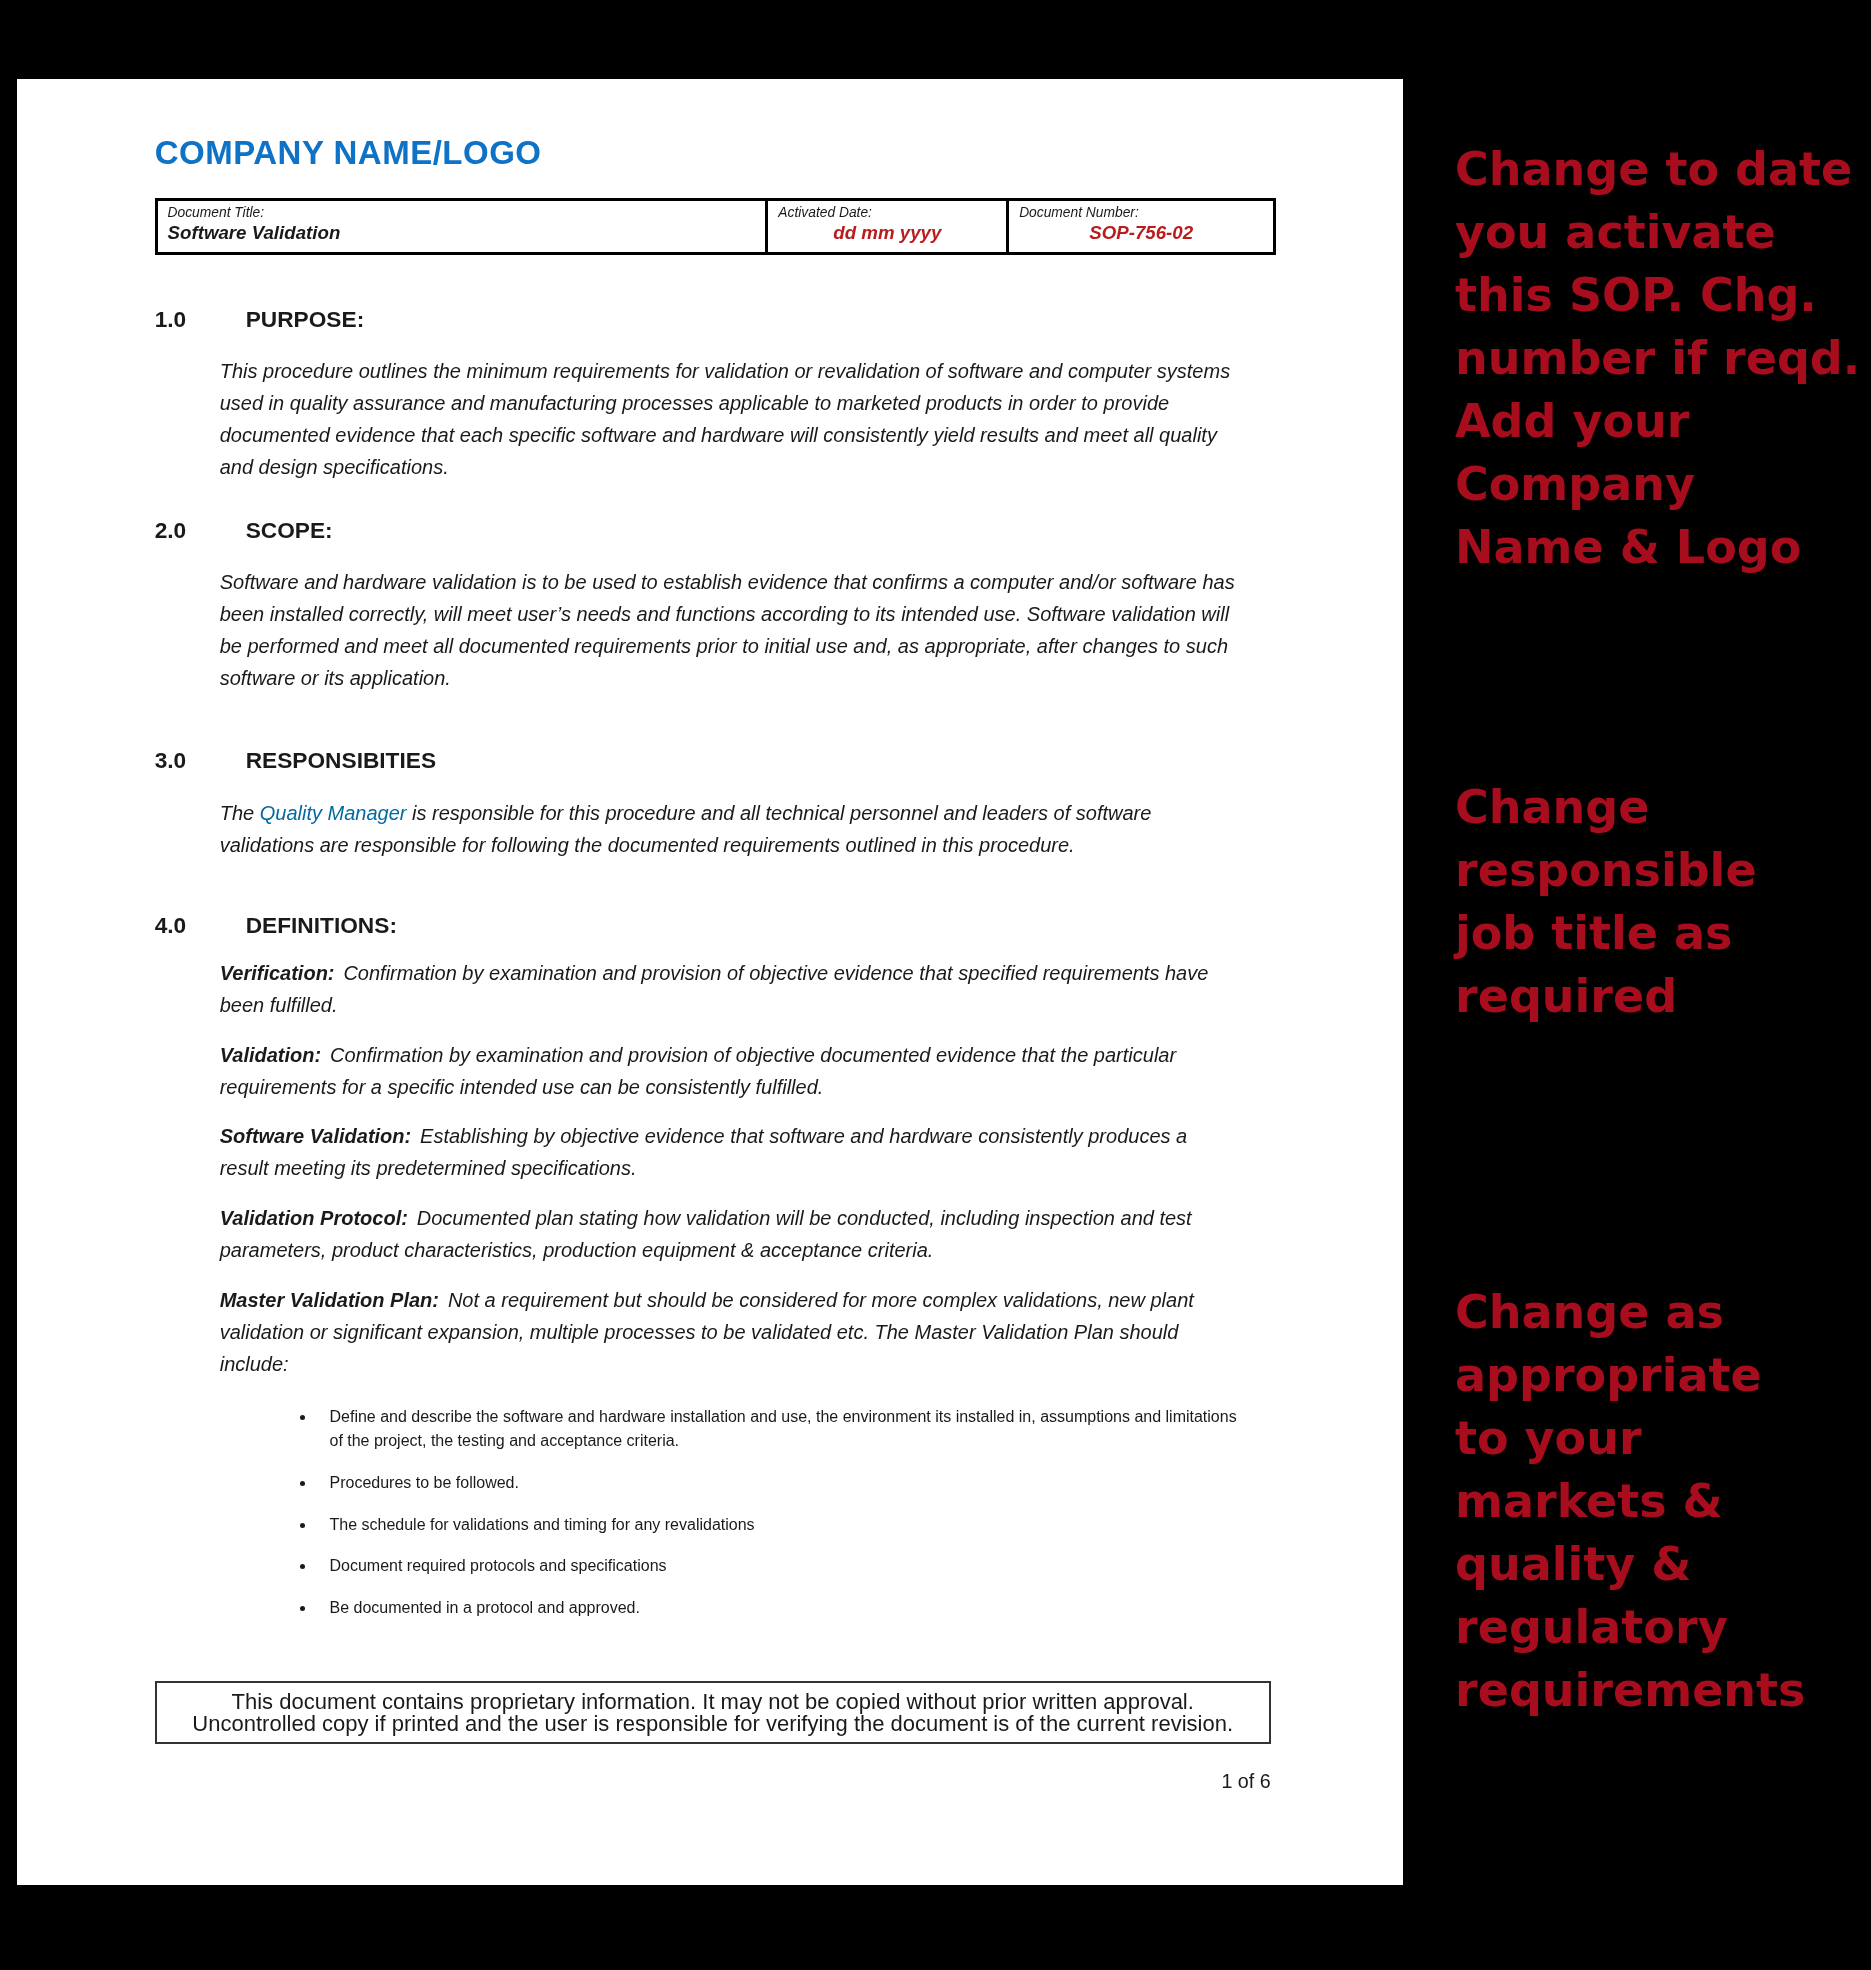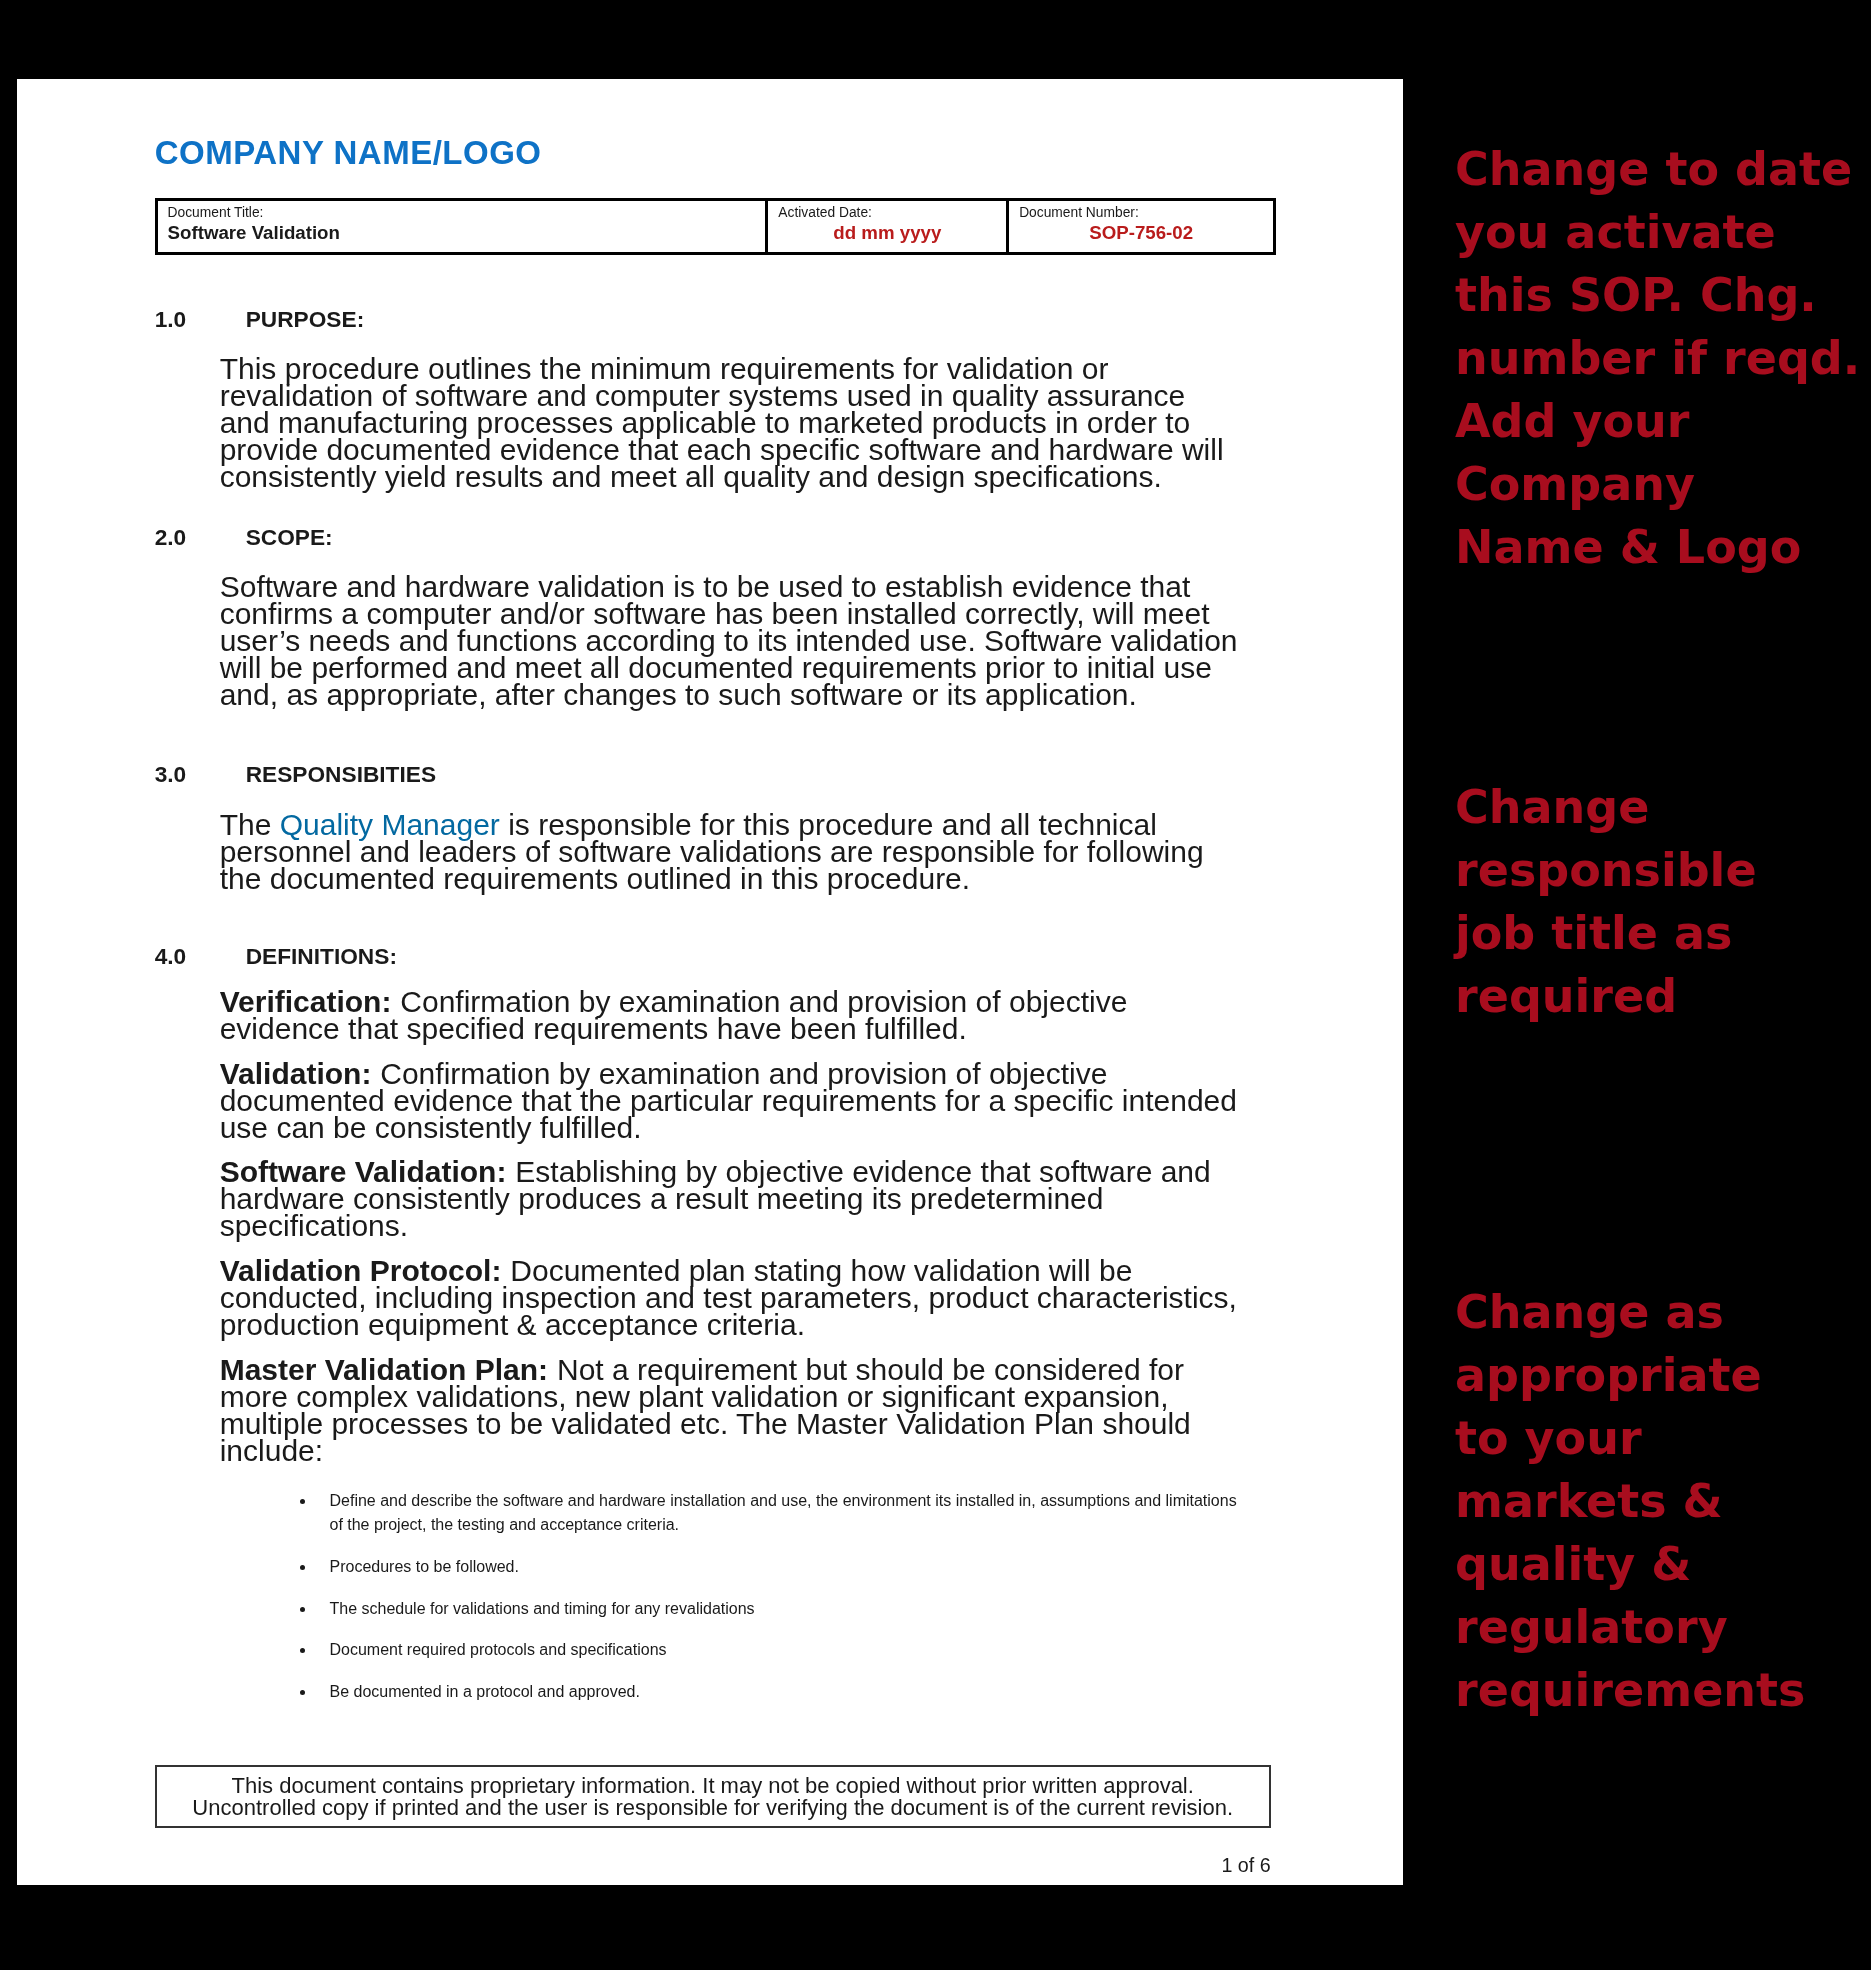--- a/index.html
+++ b/index.html
@@ -28,20 +28,21 @@
     letter-spacing: 0.5px;
     color: #0E72C6;
     line-height: 39px;
   }
 
   table.doc-table {
     margin-top: 25.6px;
     border-collapse: collapse;
     table-layout: fixed;
     width: 1109px;
+    font-style: italic;
   }
   table.doc-table td {
     border: 3px solid #000;
     padding: 3px 9.9px 5.9px 9.9px;
     vertical-align: top;
   }
   td.col-title  { width: 588px; }
   td.col-date   { width: 218px; }
   td.col-number { width: 244px; }
   .cell-label { font-size: 13.8px; line-height: 17.7px; display: block; }
@@ -51,22 +52,23 @@
   .section { display: flex; font-size: 22.7px; line-height: 27.6px; font-weight: bold; gap: 26px; }
   .sec-num { width: 65px; flex: 0 0 65px; }
   .mt-purpose { margin-top: 51px; }
   .mt-scope { margin-top: 34px; }
   .mt-resp { margin-top: 53px; }
   .mt-def { margin-top: 51px; }
 
   .para {
     margin: 21.7px 0 0 65px;
     width: 1020px;
-    font-size: 30px;
-    line-height: 27px;
+    font-size: 20px;
+    line-height: 32px;
+    font-style: italic;
   }
   .def { margin-top: 17.7px; }
   .def b { margin-right: 8.9px; }
   .link-blue { color: #0369a1; }
 
   ul.bullets {
     margin: 25.6px 0 0 0;
     padding: 0 0 0 161px;
     width: 946px;
     box-sizing: content-box;

